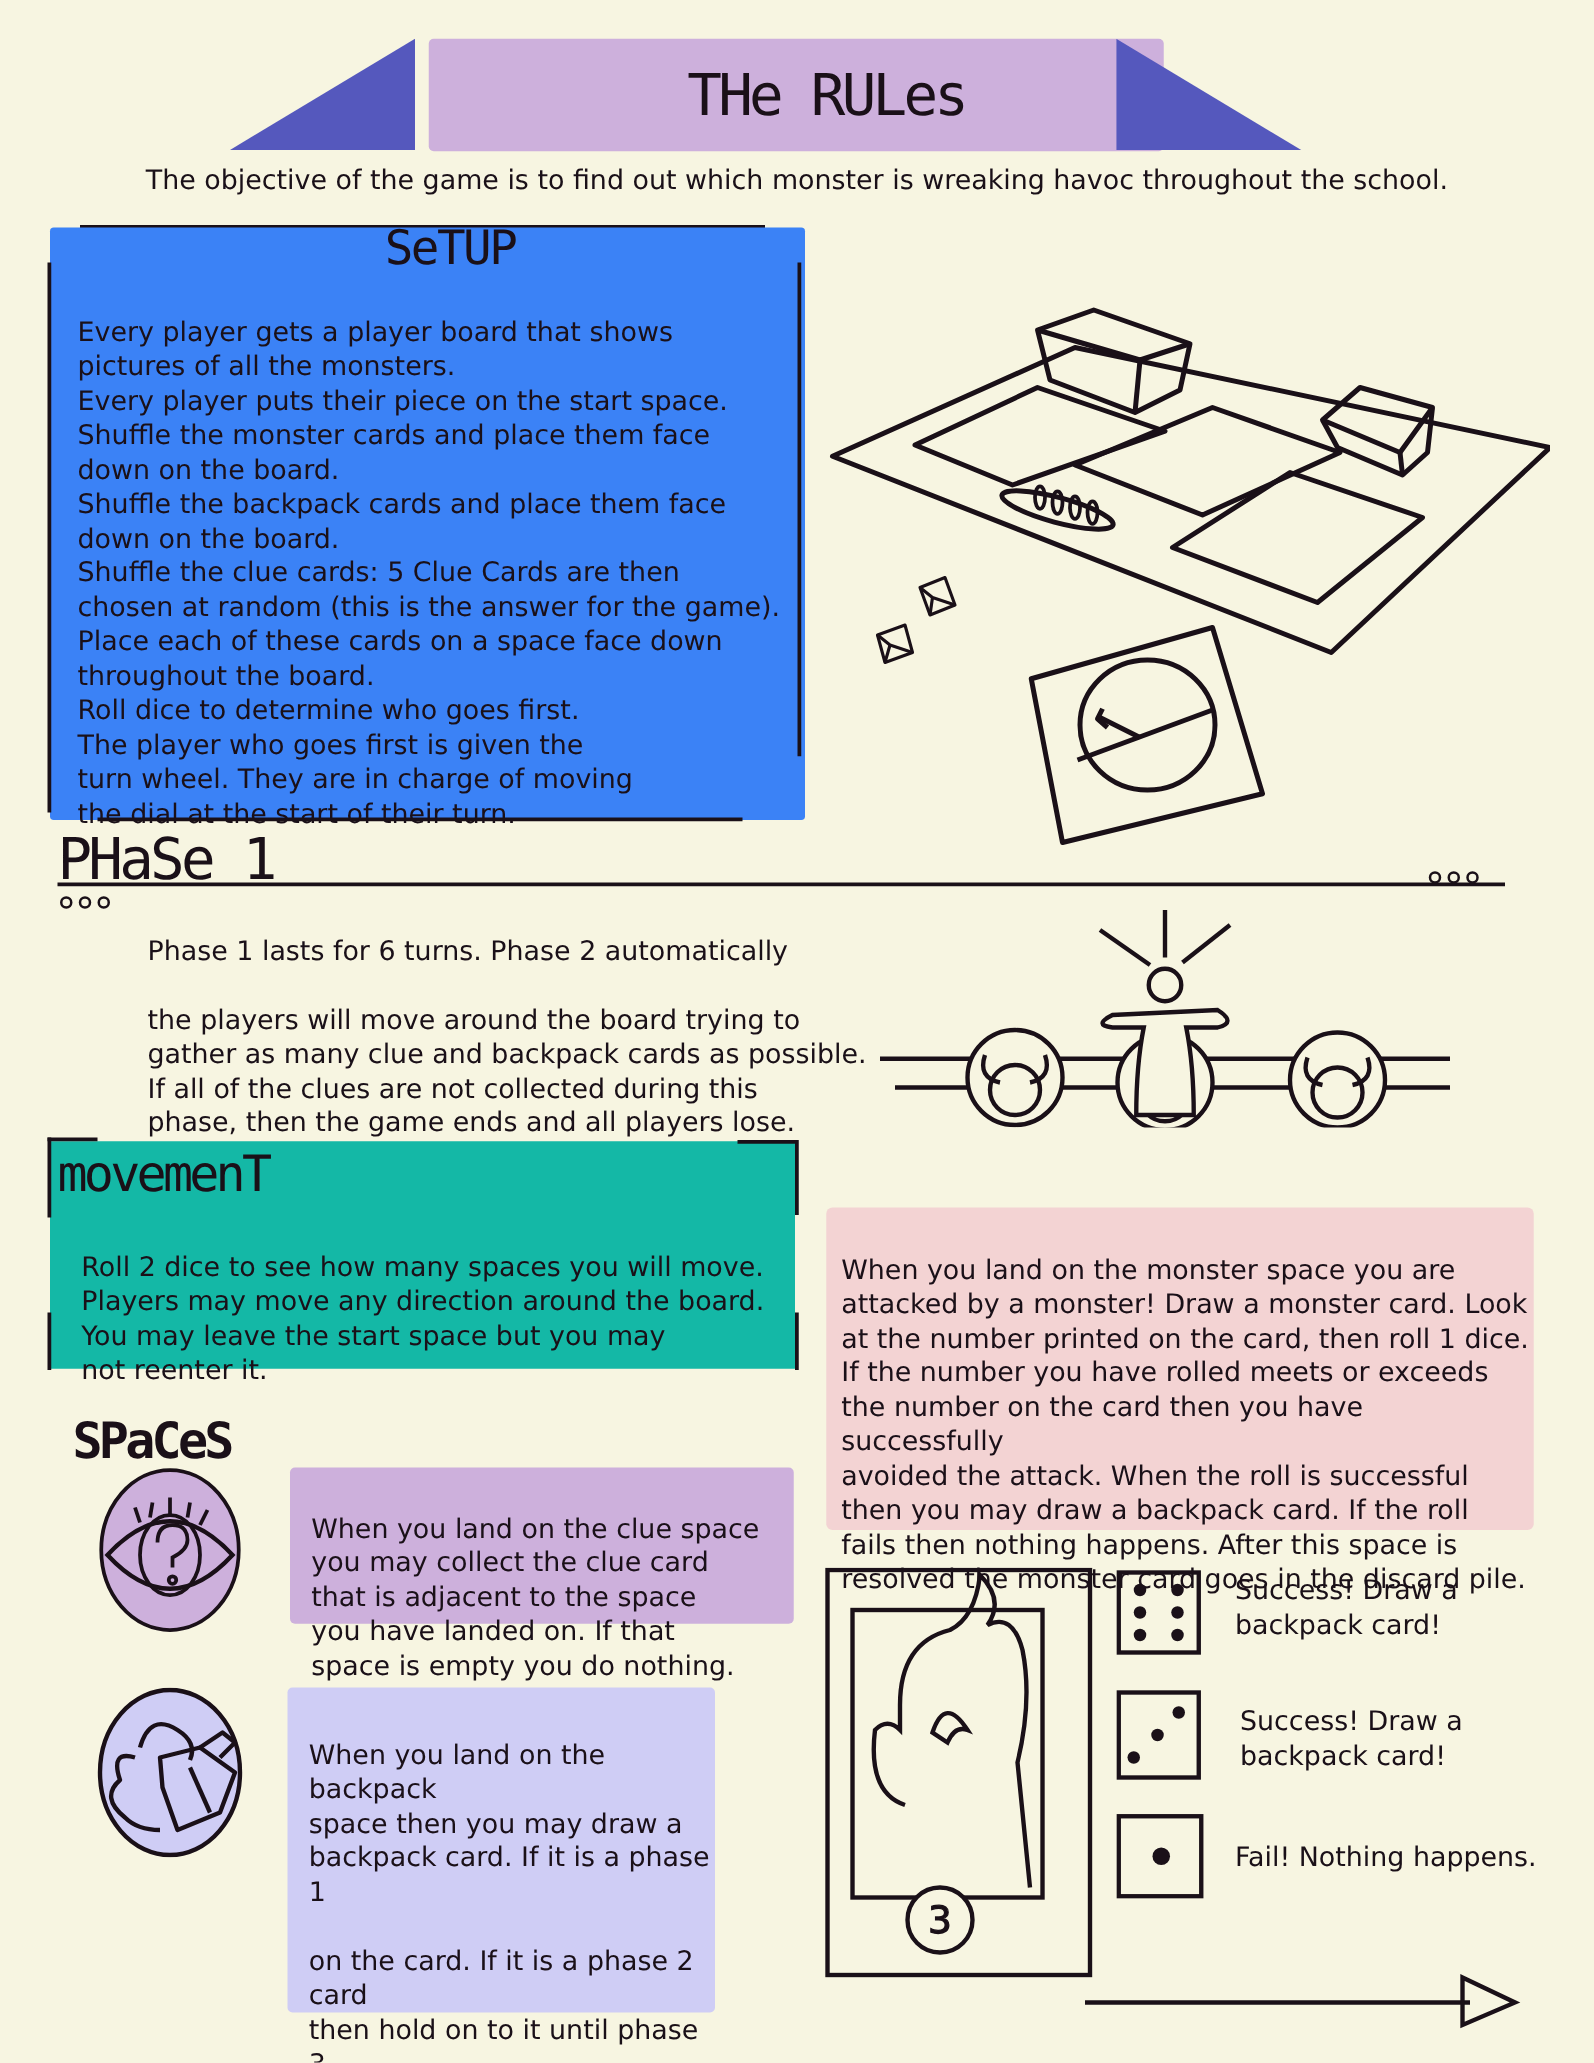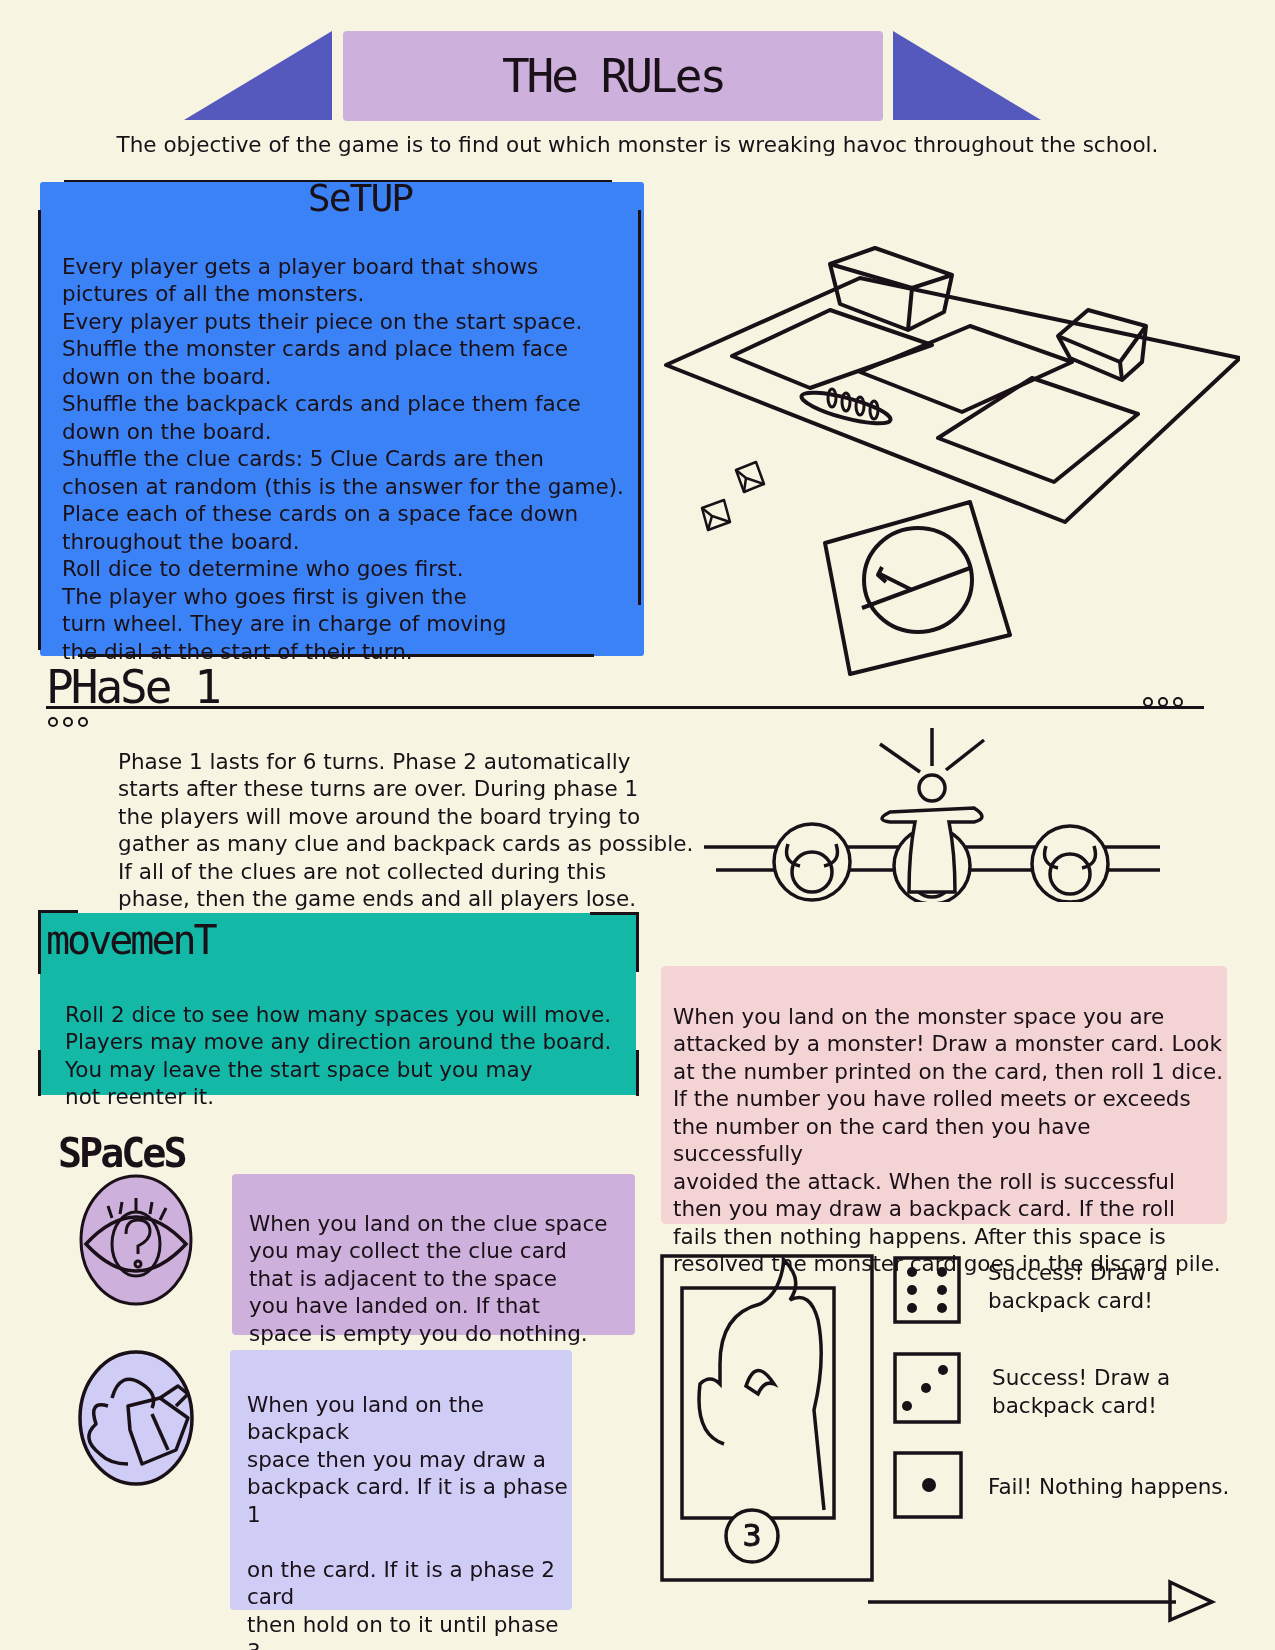--- a/index.html
+++ b/index.html
@@ -2,37 +2,37 @@
 <html><head>
 <meta charset="utf-8">
 <style>
   html,body{margin:0;padding:0;}
   body{width:1275px;height:1650px;background:#f7f5e1;position:relative;overflow:hidden;
        font-family:"DejaVu Sans",sans-serif;color:#1a1018;}
   .abs{position:absolute;}
   .hand{font-family:"DejaVu Sans Mono",monospace;letter-spacing:-2px;font-weight:normal;}
   .body-text{font-size:21.5px;line-height:27.5px;white-space:pre-line;}
   .banner{left:343px;top:31px;width:540px;height:90px;background:#cdb0dc;border-radius:4px;
-          display:flex;align-items:center;justify-content:center;}
+          display:flex;align-items:center;justify-content:center;padding-left:48px;}
   .banner h1{margin:0;font-size:46px;font-weight:normal;letter-spacing:-3px;}
   .objective{left:0;top:132px;width:1275px;text-align:center;font-size:21.5px;}
   .setup{left:40px;top:182px;width:604px;height:474px;background:#3b82f6;border-radius:3px;}
   .setup h2{position:absolute;left:0;width:640px;text-align:center;top:-6px;margin:0;font-size:38px;font-weight:normal;}
   .setup .body-text{position:absolute;left:22px;top:43px;}
   .line{background:#1a1018;position:absolute;}
   .phase1-title{left:46px;top:660px;font-size:46px;margin:0;font-weight:normal;letter-spacing:-3px;}
   .phase1-text{left:118px;top:720px;}
   .dots span{display:inline-block;width:6px;height:6px;border:2px solid #1a1018;border-radius:50%;margin-right:5px;}
   .movement{left:40px;top:913px;width:596px;height:182px;background:#14b8a6;}
   .movement h2{position:absolute;left:6px;top:4px;margin:0;font-size:40px;font-weight:normal;letter-spacing:-3px;}
   .movement .body-text{position:absolute;left:25px;top:60px;}
   .monster-box{left:661px;top:966px;width:566px;height:258px;background:#f3d3d3;border-radius:5px;}
   .monster-box .body-text{position:absolute;left:12px;top:9px;}
   .spaces-title{left:46px;top:1118px;font-size:40px;margin:12px;font-weight:bold;letter-spacing:-3px;}
-  .clue-box{left:232px;top:1174px;width:403px;height:161px;background:#cdb0dc;border-radius:4px;}
+  .clue-box{left:232px;top:1174px;width:403px;height:125px;background:#cdb0dc;border-radius:4px;}
   .clue-box .body-text{position:absolute;left:17px;top:8px;}
   .bp-box{left:230px;top:1350px;width:342px;height:260px;background:#cfcdf5;border-radius:4px;}
   .bp-box .body-text{position:absolute;left:17px;top:13px;}
   .dice-label{font-size:21.5px;line-height:27.5px;white-space:pre-line;}
 </style>
 </head>
 <body>
 
 <svg class="abs" style="left:184px;top:31px" width="150" height="90">
   <polygon points="148,0 148,89 0,89" fill="#5558bd"></polygon>
@@ -88,21 +88,21 @@
   <line x1="202" y1="378" x2="310" y2="338"></line>
   <line x1="252" y1="360" x2="220" y2="344"></line>
   <polyline points="222,337 218,345 226,352"></polyline>
 </svg>
 
 <h2 class="abs hand phase1-title">PHaSe 1</h2>
 <div class="line" style="left:46px;top:706px;width:1158px;height:3px;"></div>
 <div class="abs dots" style="left:48px;top:712px;"><span></span><span></span><span></span></div>
 <div class="abs dots" style="left:1143px;top:692px;"><span></span><span></span><span></span></div>
 <div class="abs body-text phase1-text">
-  <span>Phase 1 lasts for 6 turns. Phase 2 automatically</span><br><span>starts after these turns are over. During phase 1</span><br><span>the players will move around the board trying to</span><br><span>gather as many clue and backpack cards as possible.</span><br><span>If all of the clues are not collected during this</span><br><span>phase, then the game ends and all players lose.</span>
+  <span>Phase 1 lasts for 6 turns. Phase 2 automatically</span><br><br><span>the players will move around the board trying to</span><br><span>gather as many clue and backpack cards as possible.</span><br><span>If all of the clues are not collected during this</span><br><span>phase, then the game ends and all players lose.</span>
 </div>
 
 <svg class="abs" style="left:700px;top:712px" width="490" height="190" fill="none" stroke="#1a1018" stroke-width="3.5">
   <line x1="4" y1="135" x2="460" y2="135"></line>
     <line x1="16" y1="158" x2="460" y2="158"></line>
   <circle cx="112" cy="150" r="38" fill="#f7f5e1"></circle>
     <circle cx="112" cy="160" r="20"></circle>
   <path d="M88,132 q-6,18 12,22 M136,132 q6,18 -12,22"></path>
   <circle cx="232" cy="154" r="38" fill="#f7f5e1"></circle>
     <circle cx="232" cy="165" r="20"></circle>

